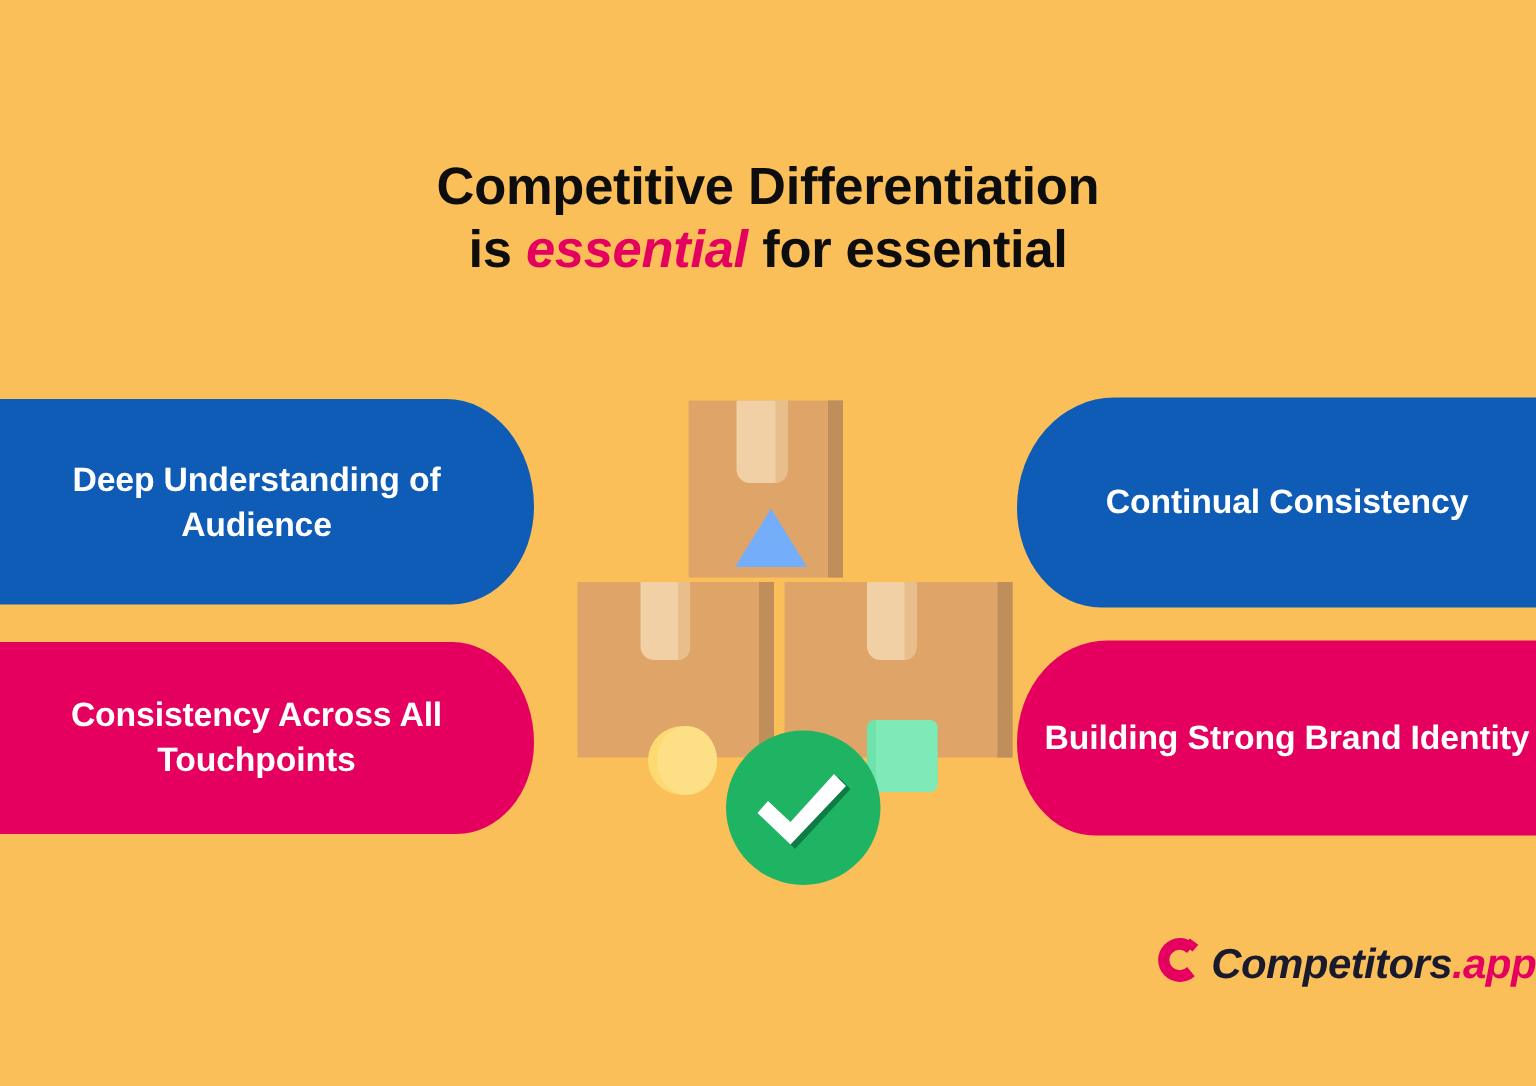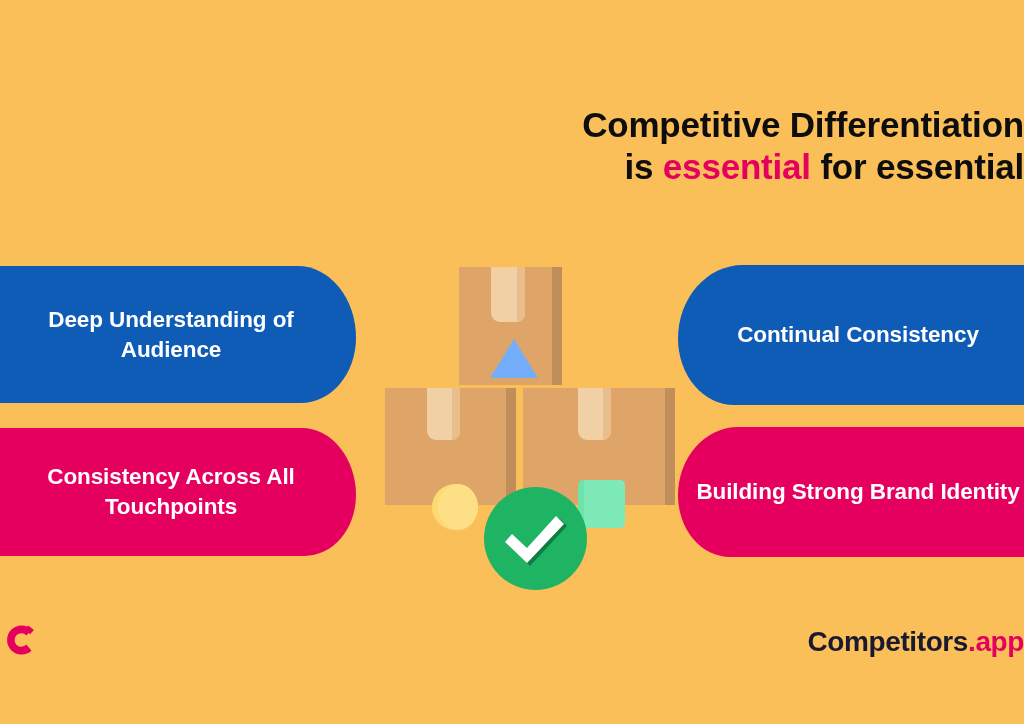--- a/index.html
+++ b/index.html
@@ -9,30 +9,30 @@
     font-family:"Liberation Sans", sans-serif;
     position:relative;
     overflow:hidden;
   }
 
   
   .title-block {
     position:absolute;
     left:0; top:104px;
     width:1024px;
-    text-align:right;
+    text-align:center;
     line-height:1.19;
   }
   .title-line {
     font-size:35px;
     font-weight:bold;
     color:#0d0d0d;
     letter-spacing:-0.2px;
   }
-  .title-em { color:#e5005f; }
+  .title-em { color:#e5005f;font-style:italic; }
 
   
   .card {
     position:absolute;
     display:flex;
     align-items:center;
     justify-content:center;
     text-align:center;
     color:#ffffff;
     font-weight:bold;
@@ -157,22 +157,23 @@
   }
   .check-badge svg { display:block; }
 
   
   .logo {
     position:absolute;
     left:0; top:620px;
     width:1024px;
     display:flex;
     align-items:center;
-    justify-content:space-between;
+    justify-content:flex-end;
     gap:2px;
+    font-style:italic;
   }
   .logo-mark { display:block; margin-right:1px; }
   .logo-text {
     font-size:28px;
     font-weight:bold;
     color:#1a1a2e;
     letter-spacing:-0.4px;
   }
   .logo-tld { color:#e5005f; font-weight:bold; }
 </style>

